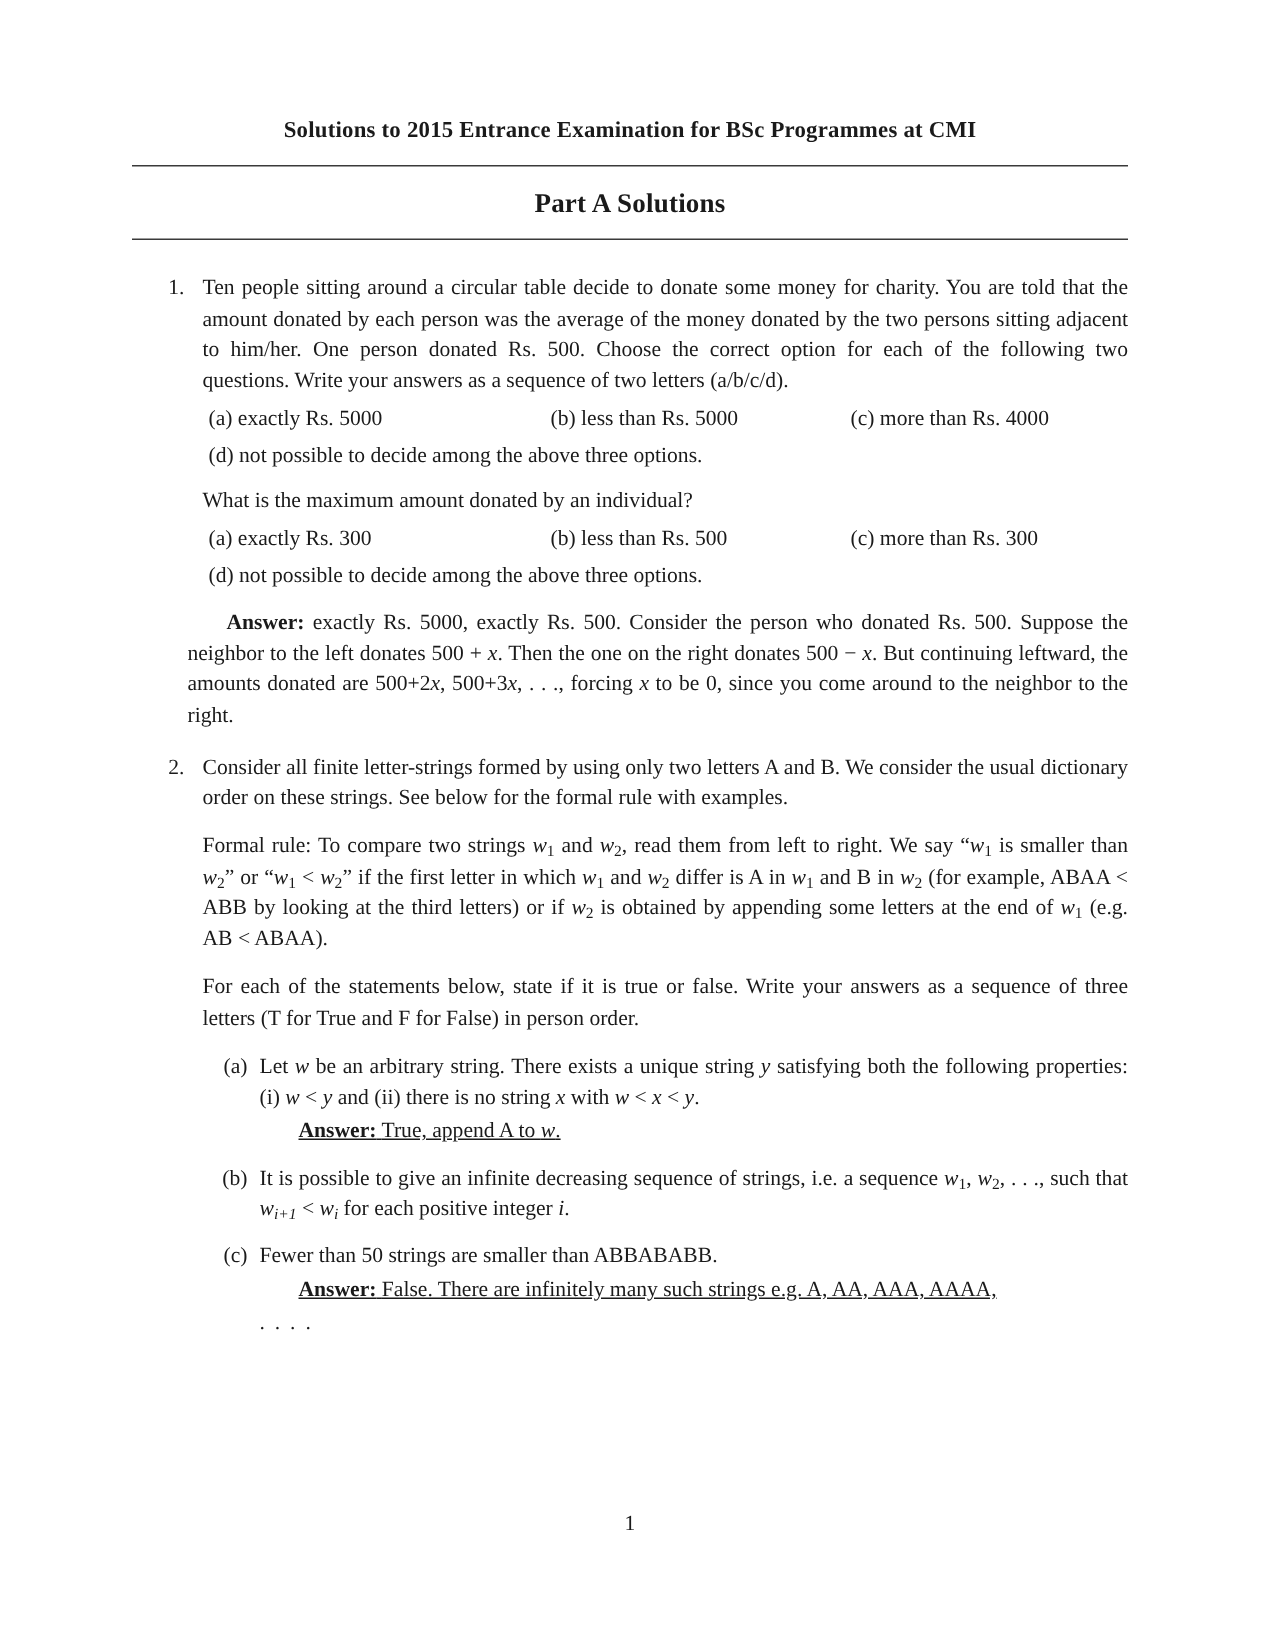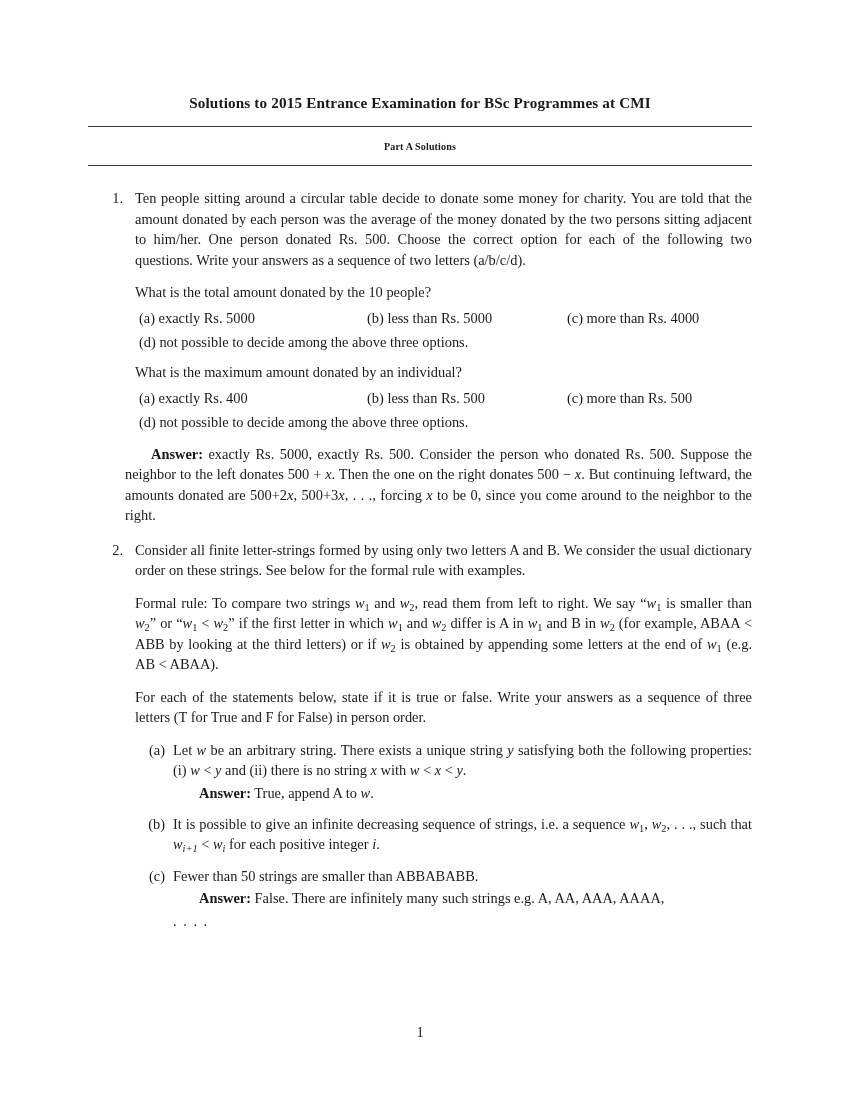--- a/index.html
+++ b/index.html
@@ -11,21 +11,21 @@
     width: 850px;
     height: 1100px;
     font-family: "Liberation Serif", "DejaVu Serif", serif;
     color: #1a1a1a;
     position: relative;
     overflow: hidden;
   }
   .page {
     position: absolute;
     left: 88px;
-    top: 16px;
+    top: 0;
     width: 664px;
     height: 1012px;
   }
 
   
   .doc-title {
     text-align: center;
     font-weight: bold;
     font-size: 15.2px;
     letter-spacing: 0.15px;
@@ -35,21 +35,21 @@
   .rule {
     border: 0;
     border-top: 1.6px solid #3a3a3a;
     margin: 0;
     width: 100%;
   }
   .rule-top { margin-top: 14px; }
   .part-title {
     text-align: center;
     font-weight: bold;
-    font-size: 10px;
+    font-size: 18px;
     letter-spacing: 0.15px;
     padding: 14px 0 13px 0;
   }
 
   
   .body {
     padding-top: 22px;
     font-size: 14.4px;
     line-height: 1.42;
     text-align: justify;
@@ -99,21 +99,21 @@
     margin-top: 11px;
     text-align: justify;
   }
   .sub-marker {
     position: absolute;
     left: 10px;
     top: 0;
     width: 30px;
     text-align: right;
   }
-  .sub-answer { margin-top: 2px; text-align: left; }
+  .sub-answer { margin-top: 2px; text-align: left; text-decoration: underline; }
   .trailing-dots { margin-top: 2px; letter-spacing: 1.5px; }
 
   
   .mi {
     font-family: "Liberation Serif", "DejaVu Serif", serif;
     font-style: italic;
   }
   .mn { font-style: normal; }
   sub {
     font-size: 0.72em;
@@ -142,34 +142,33 @@
   <div class="part-title">Part A Solutions</div>
   <hr class="rule rule-bottom">
 
   <div class="body">
 
     <div class="problem">
       <span class="prob-num">1.</span>
 
       <p class="para">Ten people sitting around a circular table decide to donate some money for charity. You are told that the amount donated by each person was the average of the money donated by the two persons sitting adjacent to him/her. One person donated Rs. 500. Choose the correct option for each of the following two questions. Write your answers as a sequence of two letters (a/b/c/d).</p>
 
-      <p class="para q-line">What is the total amount donated by the 10 people?</p>
       <div class="opts">
         <div class="opt-row">
           <span class="opt opt-a">(a) exactly Rs. 5000</span><span class="opt opt-b">(b) less than Rs. 5000</span><span class="opt">(c) more than Rs. 4000</span>
         </div>
         <div class="opt-row">
           <span class="opt">(d) not possible to decide among the above three options.</span>
         </div>
       </div>
 
       <p class="para q-line">What is the maximum amount donated by an individual?</p>
       <div class="opts">
         <div class="opt-row">
-          <span class="opt opt-a">(a) exactly Rs. 400</span><span class="opt opt-b">(b) less than Rs. 500</span><span class="opt">(c) more than Rs. 500</span>
+          <span class="opt opt-a">(a) exactly Rs. 300</span><span class="opt opt-b">(b) less than Rs. 500</span><span class="opt">(c) more than Rs. 300</span>
         </div>
         <div class="opt-row">
           <span class="opt">(d) not possible to decide among the above three options.</span>
         </div>
       </div>
 
       <p class="answer-para"><span class="ans-label">Answer:</span> <span>exactly Rs. 5000, exactly Rs. 500. Consider the person who donated Rs. 500. Suppose the neighbor to the left donates 500 + </span><span class="mi">x</span><span>. Then the one on the right donates 500 − </span><span class="mi">x</span><span>. But continuing leftward, the amounts donated are 500+2</span><span class="mi">x</span><span>, 500+3</span><span class="mi">x</span><span>, . . ., forcing </span><span class="mi">x</span><span> to be 0, since you come around to the neighbor to the right.</span></p>
     </div>
 
     <div class="problem">

